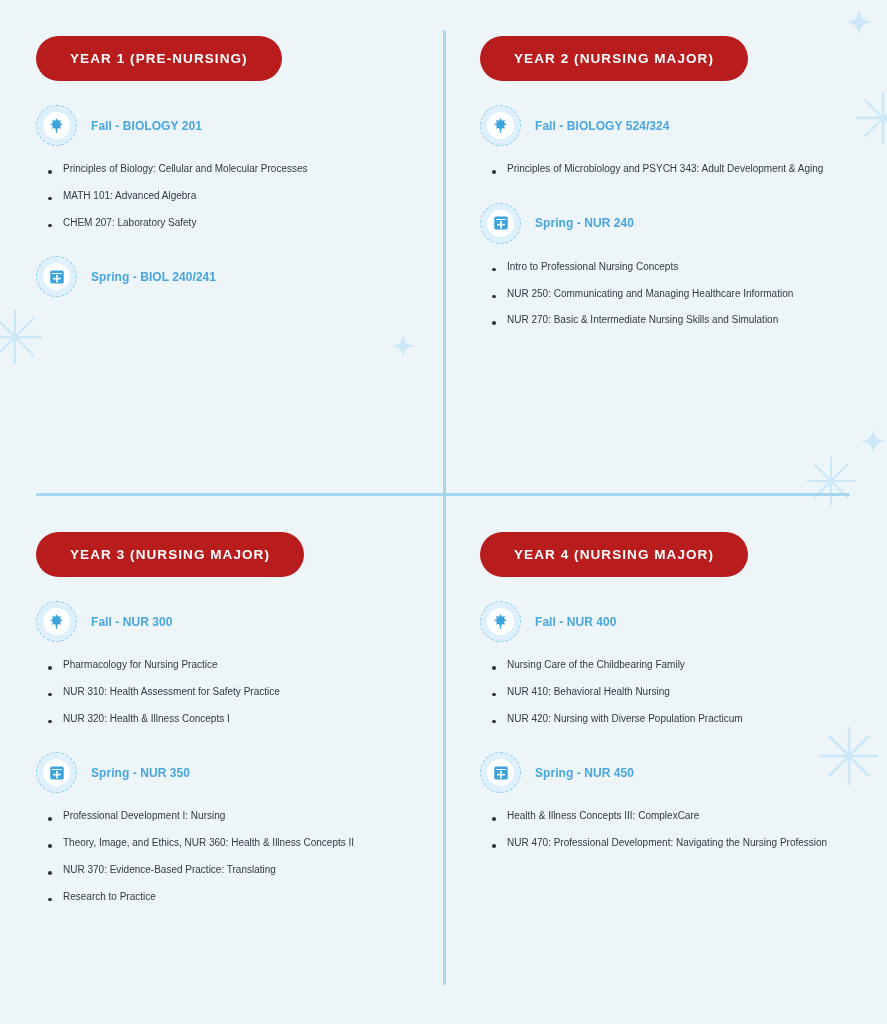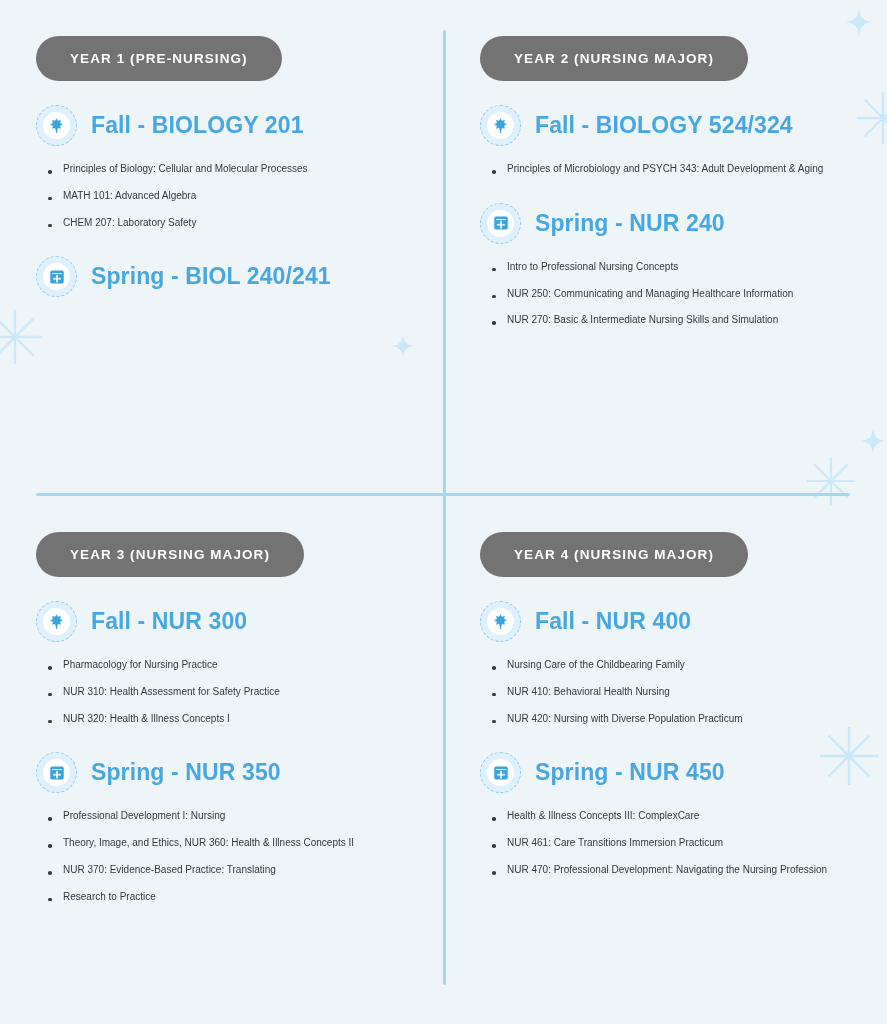--- a/index.html
+++ b/index.html
@@ -63,21 +63,21 @@
     padding: 36px 0 0 36px;
     box-sizing: border-box;
   }
   .quadrant.right { padding-left: 37px; border-radius: 16px; }
 
   
   .year-pill {
     display: inline-flex;
     align-items: center;
     justify-content: center;
-    background: #737373;
+    background: #b91c1c;
     color: #ffffff;
     border-radius: 999px;
     height: 45px;
     padding: 0 34px;
     font-size: 13.5px;
     font-weight: bold;
     letter-spacing: 0.08em;
     white-space: nowrap;
     box-sizing: border-box;
   }
@@ -110,21 +110,21 @@
     height: 27px;
     border-radius: 50%;
     background: #ffffff;
     display: flex;
     align-items: center;
     justify-content: center;
   }
   .term-icon svg { display: block; }
 
   .term-title {
-    font-size: 23px;
+    font-size: 12px;
     font-weight: bold;
     color: #48a6e0;
     letter-spacing: 0.005em;
     white-space: nowrap;
   }
 
   
   .course-list {
     list-style: none;
     margin: 15px 0 0 0;
@@ -362,18 +362,17 @@
                     <ellipse cx="8.4" cy="14.2" rx="1.7" ry="1.25"></ellipse>
                     <ellipse cx="15.6" cy="14.2" rx="1.7" ry="1.25"></ellipse>
                   </g>
                 </svg>
               </div>
             </div>
             <div class="term-title">Spring - NUR 450</div>
           </div>
           <ul class="course-list">
             <li>Health &amp; Illness Concepts III: ComplexCare</li>
-            <li> NUR 461: Care Transitions Immersion Practicum</li>
             <li>NUR 470: Professional Development: Navigating the Nursing Profession</li>
           </ul>
         </div></div>
     </div>
 </div>
 
 </body></html>

